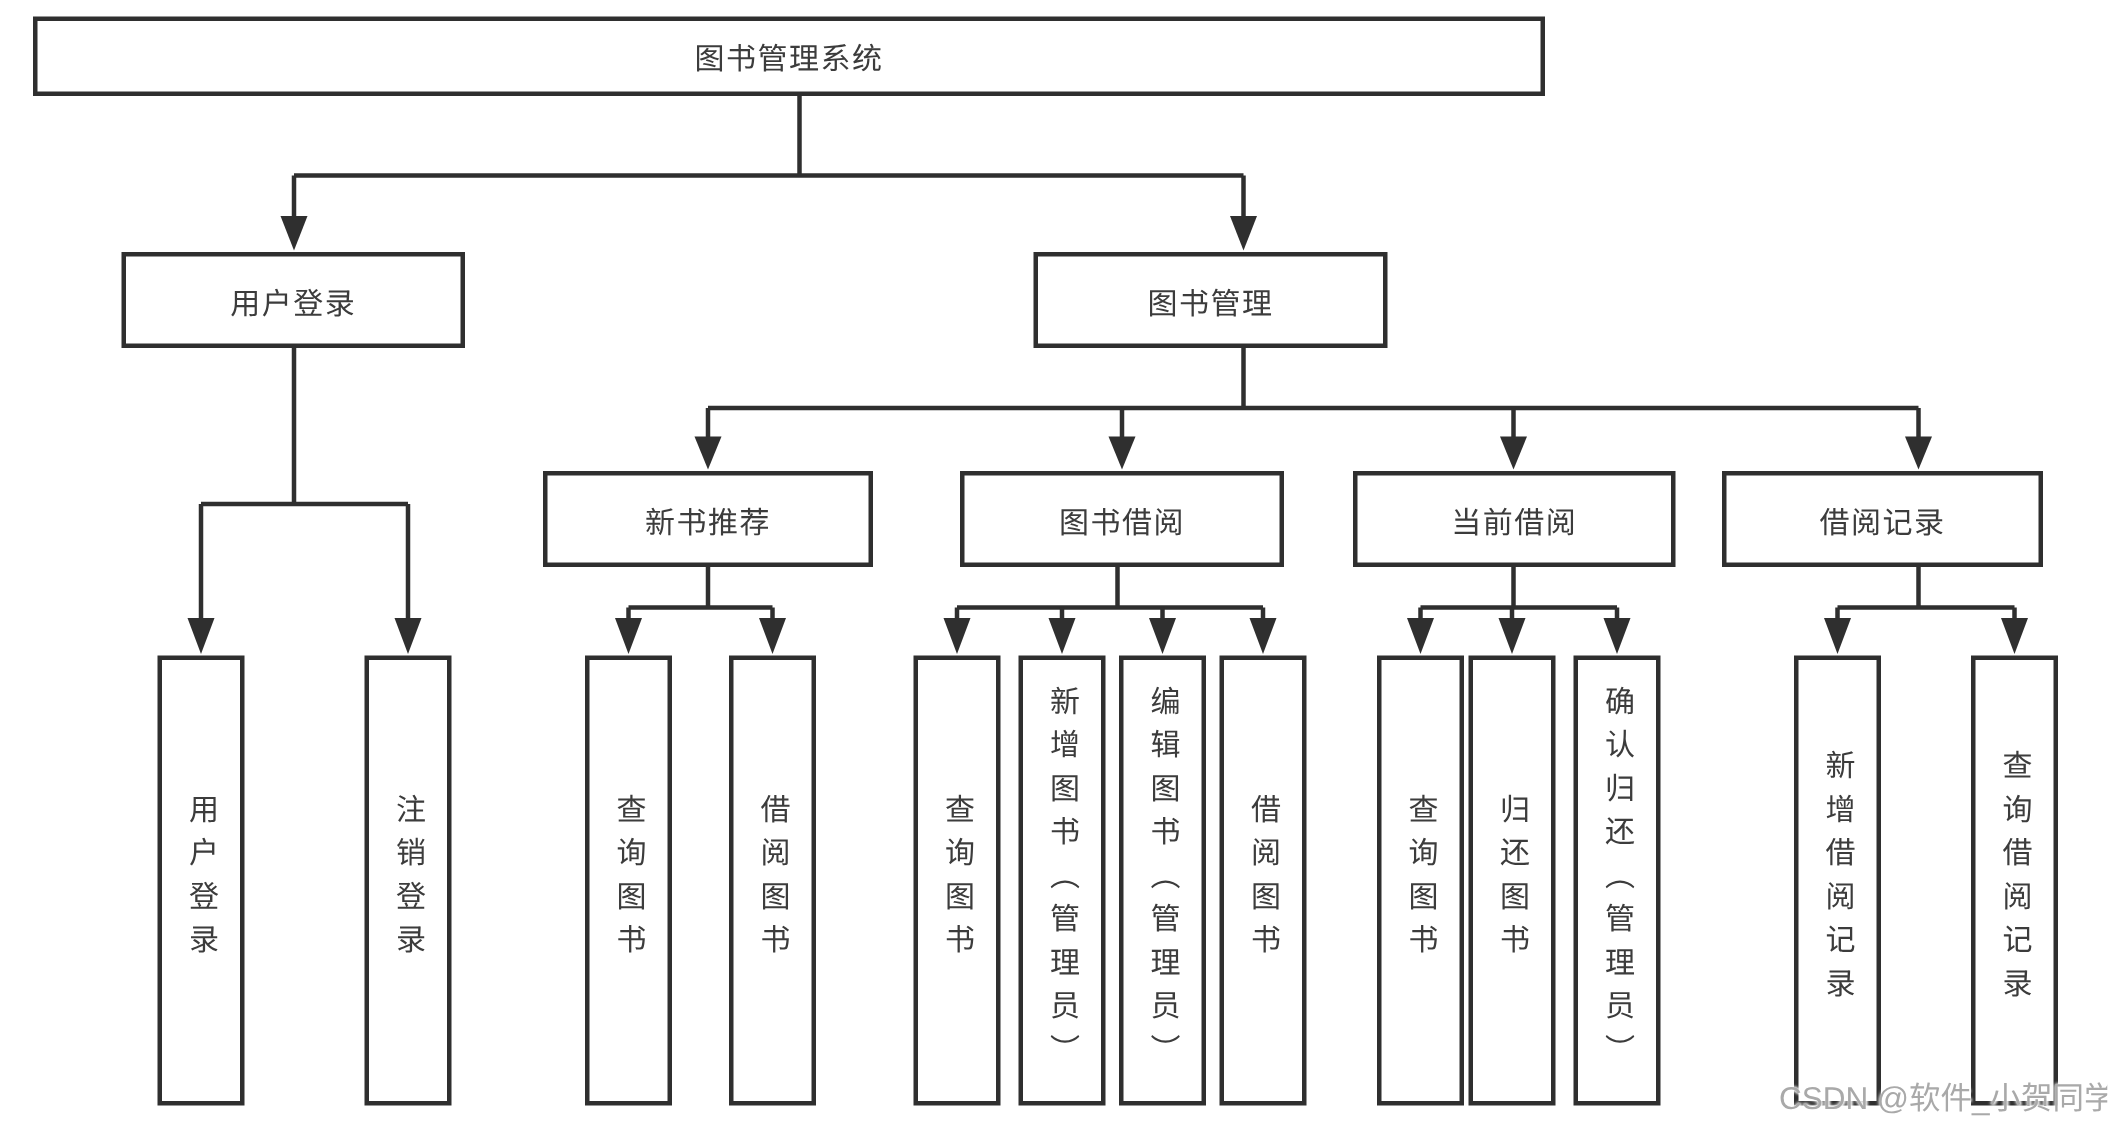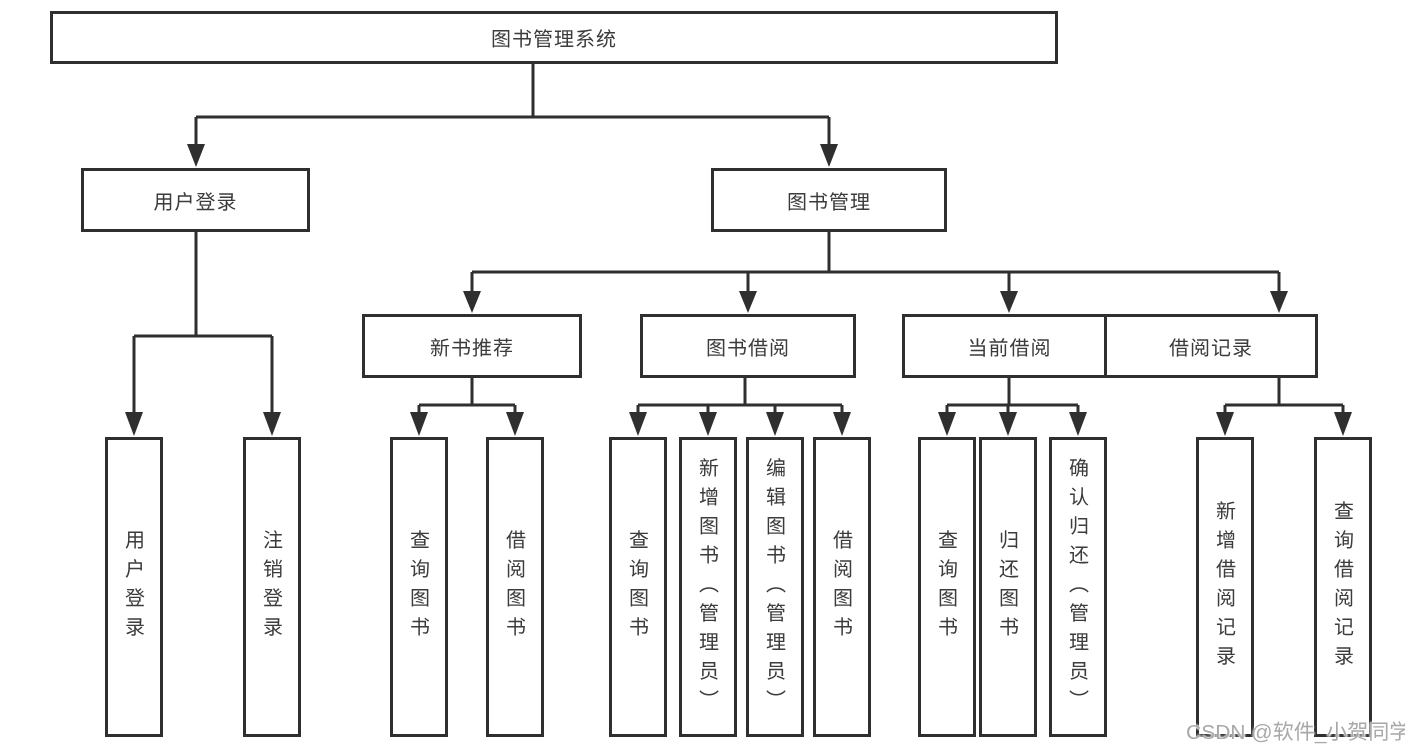--- a/index.html
+++ b/index.html
@@ -49,27 +49,27 @@
   }
   .vnode span {
     writing-mode: vertical-rl;
     text-orientation: mixed;
     white-space: nowrap;
     font-size: 20px;
     letter-spacing: 9px;
     color: #3c3c3c;
   }
   
-  #n-root          { left: 22px;   top: 11px;  width: 1008px; height: 53px; margin-left: 28px; }
+  #n-root          { left: 22px;   top: 11px;  width: 1008px; height: 53px; }
   #n-user-login    { left: 81px;   top: 168px; width: 229px;  height: 64px; }
-  #n-book-mgmt     { left: 711px;  top: 168px; width: 236px;  height: 64px; }
+  #n-book-mgmt     { left: 689px;  top: 168px; width: 236px;  height: 64px; }
   #n-new-rec       { left: 362px;  top: 314px; width: 220px;  height: 64px; }
   #n-book-borrow   { left: 640px;  top: 314px; width: 216px;  height: 64px; }
   #n-cur-borrow    { left: 902px;  top: 314px; width: 215px;  height: 64px; }
-  #n-borrow-rec    { left: 1104px; top: 314px; width: 214px;  height: 64px; }
+  #n-borrow-rec    { left: 1148px; top: 314px; width: 214px;  height: 64px; }
   
   #n-leaf-login    { left: 105px; }
   #n-leaf-logout   { left: 243px; }
   #n-nr-query      { left: 390px; }
   #n-nr-borrow     { left: 486px; }
   #n-bb-query      { left: 609px; }
   #n-bb-add        { left: 679px; }
   #n-bb-edit       { left: 746px; }
   #n-bb-borrow     { left: 813px; }
   #n-cb-query      { left: 918px; }

